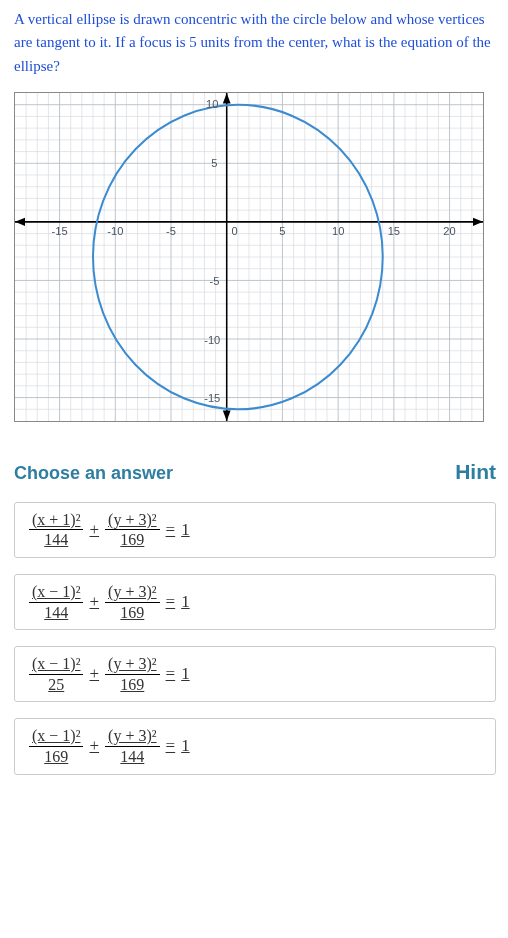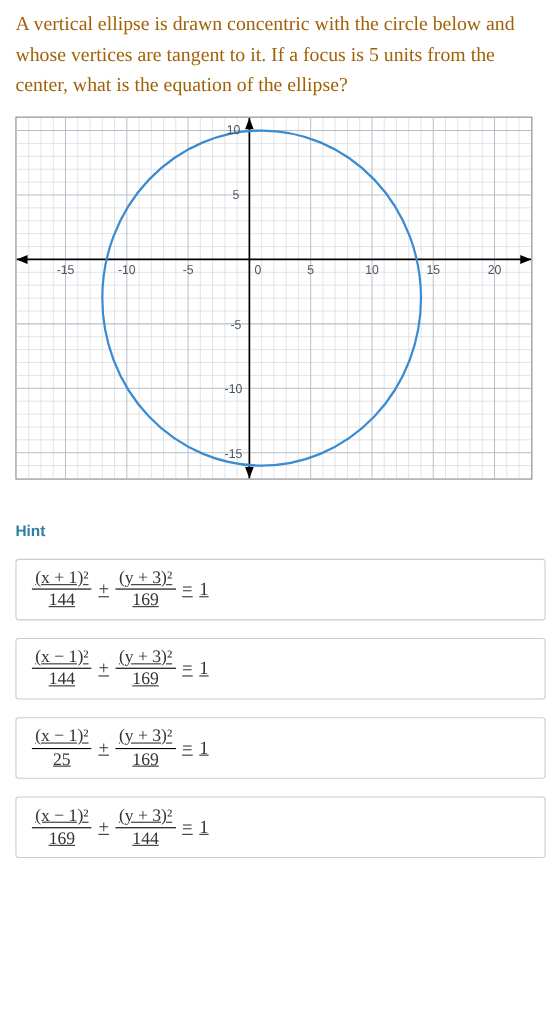--- a/index.html
+++ b/index.html
@@ -4,42 +4,42 @@
 <style>
   * { box-sizing: border-box; margin: 0; padding: 0; }
   body {
     font-family: Georgia, 'Times New Roman', serif;
     background: #fff;
     width: 508px;
     padding: 0;
     color: #333;
   }
   .question-text {
-    font-size: 18px;
+    font-size: 15px;
     line-height: 1.55;
-    color: #a16207;
+    color: #1d4ed8;
     padding: 8px 14px 14px 14px;
   }
   .graph-wrap {
     margin: 0 14px 0 14px;
     border: 1px solid #888;
     width: 470px;
     height: 330px;
     position: relative;
   }
   .graph-svg { display: block; width: 100%; height: 100%; }
   .choose-row {
     display: flex;
     justify-content: space-between;
     align-items: baseline;
     padding: 38px 12px 18px 14px;
     font-family: -apple-system, BlinkMacSystemFont, 'Segoe UI', Arial, sans-serif;
   }
   .choose-label { color: #2e7ea1; font-size: 18px; font-weight: 600; }
-  .hint-label { color: #2e7ea1; font-size: 14px; font-weight: 600; }
+  .hint-label { color: #2e7ea1; font-size: 21px; font-weight: 600; }
   .answers { padding: 0 12px 20px 14px; }
   .answer-opt {
     border: 1px solid #ccc;
     border-radius: 3px;
     padding: 8px 14px 8px 14px;
     margin-bottom: 16px;
     font-family: 'Times New Roman', serif;
     font-size: 17px;
     cursor: pointer;
     background: #fff;
@@ -165,20 +165,21 @@
           <text x="-1.3" y="-9.7">10</text>
       <text x="-1.1" y="5.4">-5</text>
           <text x="-1.3" y="10.4">-10</text>
           <text x="-1.3" y="15.4">-15</text>
     </g>
   </g>
 </svg>
 </div>
 
 <div class="choose-row">
+  <div class="choose-label">Choose an answer</div>
   <div class="hint-label">Hint</div>
 </div>
 
 <div class="answers">
 
   <div class="answer-opt">
     <div class="eqline">
       <span class="frac">
           <span class="num">(x + 1)²</span>
           <span class="den">144</span>

